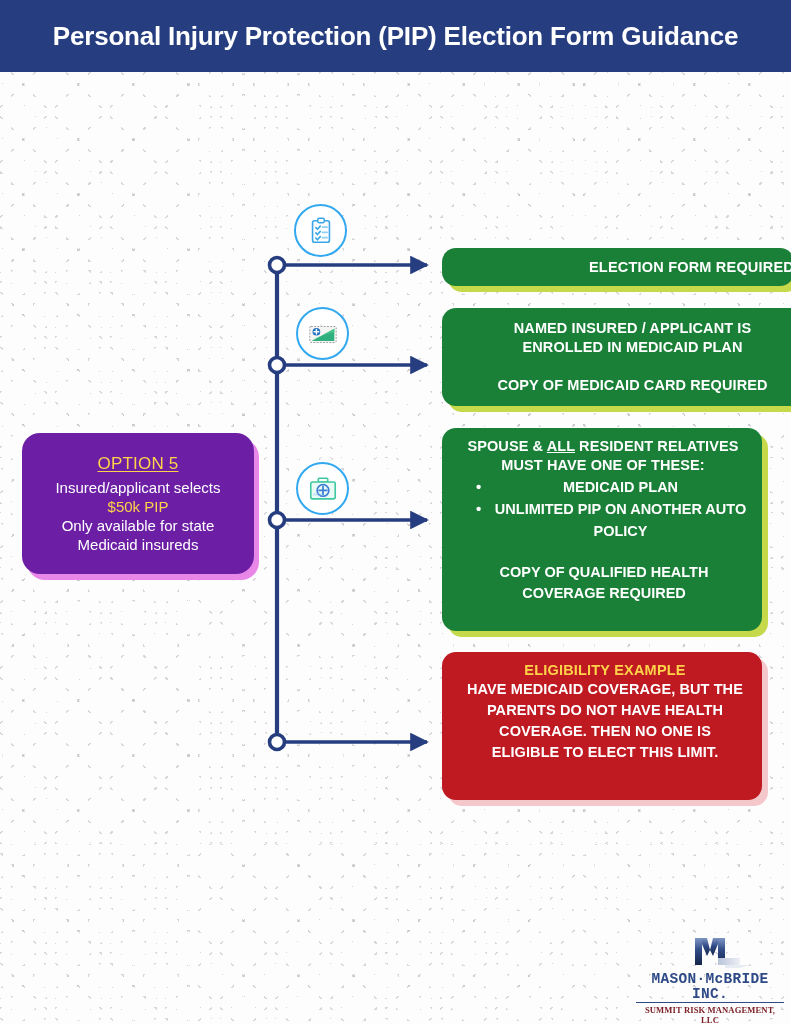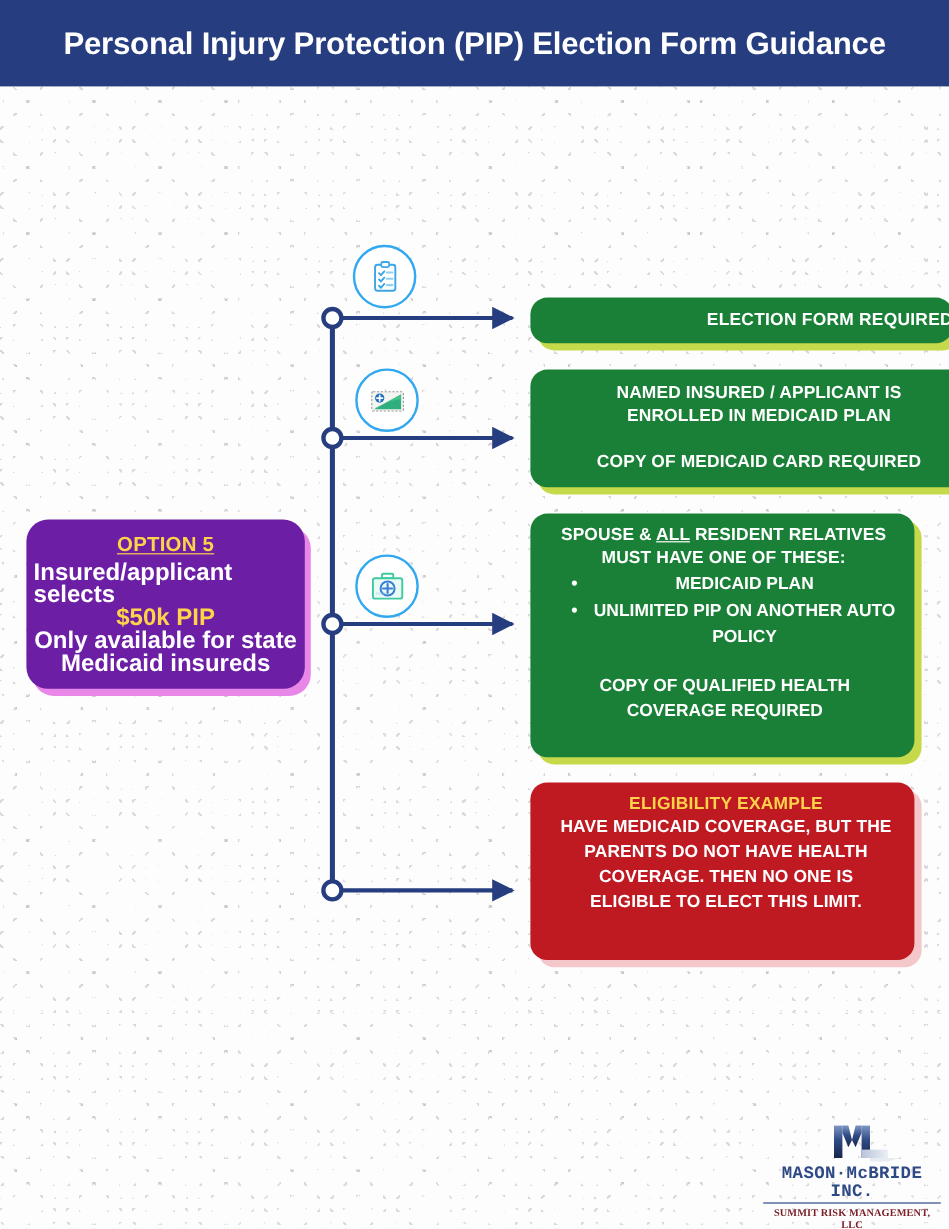--- a/index.html
+++ b/index.html
@@ -95,32 +95,32 @@
     display: flex;
     flex-direction: column;
     align-items: center;
     justify-content: center;
     padding: 4px 6px;
     box-sizing: border-box;
   }
   .opt-title {
     color: #ffd24a;
     font-size: 17px;
-    font-weight: bold;
+    font-weight: normal;
     text-decoration: underline;
     text-underline-offset: 2px;
     margin-bottom: 4px;
     letter-spacing: 0.2px;
   }
   .opt-line {
     color: #ffffff;
-    font-size: 20px;
-    font-weight: bold;
+    font-size: 15px;
+    font-weight: normal;
     line-height: 19px;
-    text-align: left;
+    text-align: center;
   }
   .opt-line.amount {
     color: #ffd24a;
   }
 
   
   .card {
     position: absolute;
     z-index: 20;
     border-radius: 14px;

